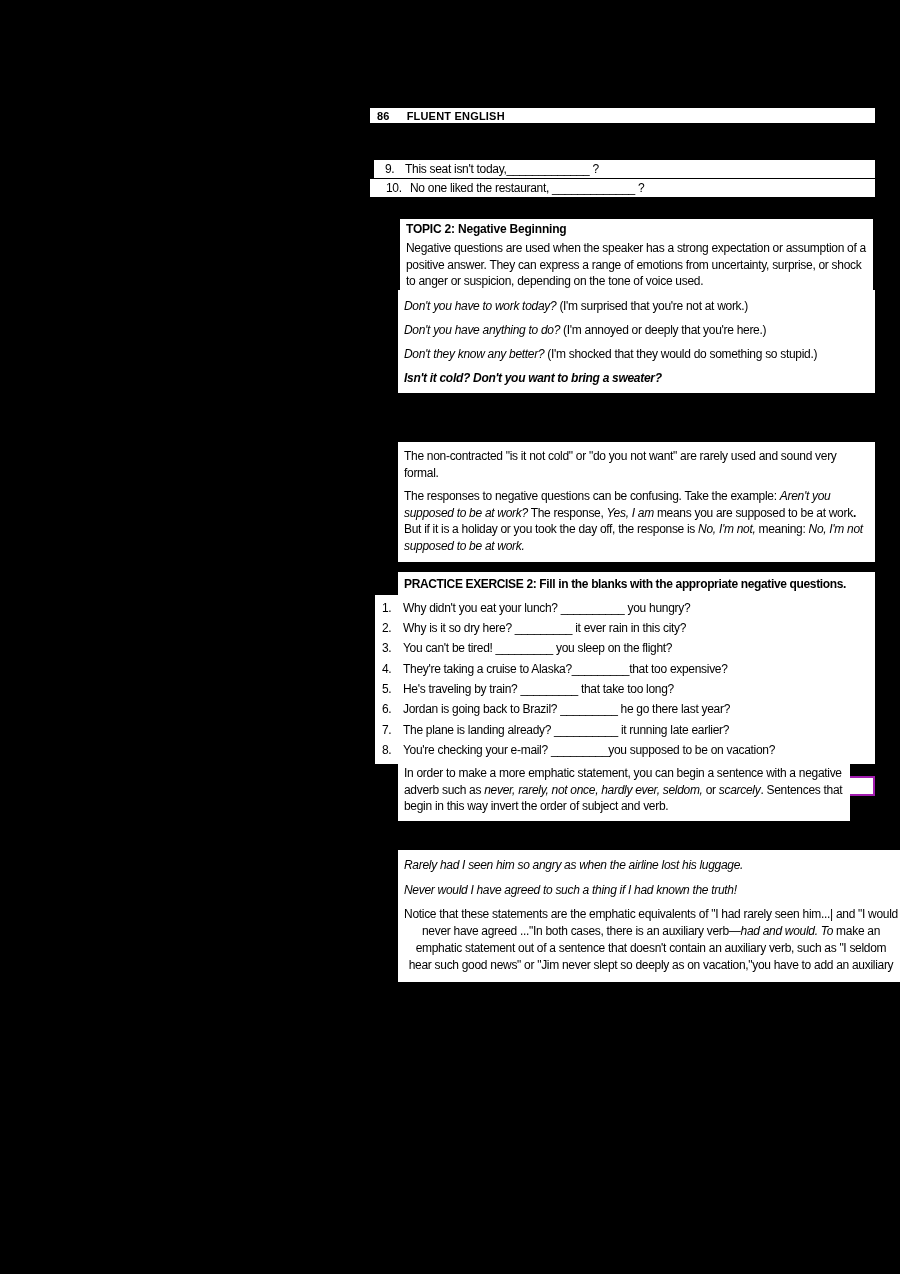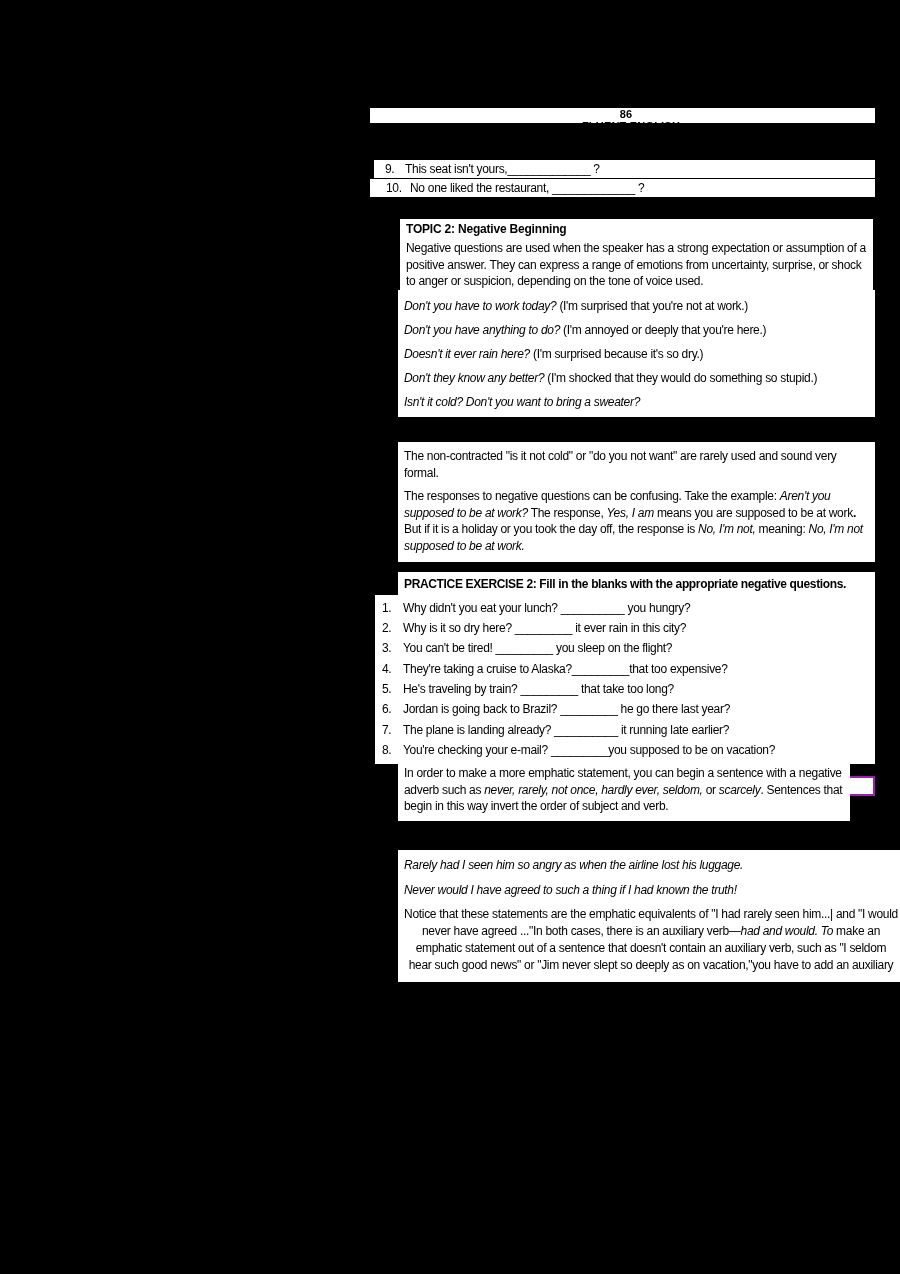--- a/index.html
+++ b/index.html
@@ -9,39 +9,39 @@
     -webkit-font-smoothing:antialiased;
   }
   .box{position:absolute;background:#fff;box-sizing:border-box;}
   .txt{font-size:12px;letter-spacing:-0.3px;line-height:16.6px;}
   .it{font-style:italic;}
   .bd{font-weight:bold;}
   .nowrap{white-space:nowrap;overflow:hidden;}
 
   
   .header{left:370px;top:108px;width:505px;height:15px;display:flex;align-items:center;
-          font-size:11px;font-weight:bold;letter-spacing:0.2px;flex-direction:column;}
+          font-size:11px;font-weight:bold;letter-spacing:0.2px;}
   .header .pnum{padding-left:7px;}
   .header .btitle{padding-left:17px;}
 
   
   .row9{left:374px;top:160px;width:501px;height:18px;display:flex;align-items:center;}
   .row10{left:370px;top:179px;width:505px;height:18px;display:flex;align-items:center;}
   .tagrow .num{flex:none;}
   .row9 .num{padding-left:11px;width:20px;}
   .row10 .num{padding-left:16px;width:24px;}
 
   
   .topic2{left:398px;top:217px;width:477px;border:2px solid #000;padding:2px 6px 4px 6px;}
   .topic-heading{font-size:12px;font-weight:bold;letter-spacing:-0.2px;margin:1px 0 4px 0;}
 
   
   .examples{left:398px;top:290px;width:477px;padding:8px 6px 6px 6px;}
   .ex-line{margin-bottom:7.5px;}
-  .ex-line:last-child{margin-bottom:0;}
+  .ex-line:last-child{margin-bottom:0;font-weight:bold;}
 
   
   .responses{left:398px;top:442px;width:477px;padding:6px 6px 7px 6px;}
   .responses .p1{margin:0 0 7px 0;}
 
   
   .practice-head{left:398px;top:572px;width:477px;height:23px;display:flex;align-items:center;
                  padding-left:6px;font-weight:bold;font-size:12px;letter-spacing:-0.35px;}
   .practice-list{left:375px;top:595px;width:500px;padding:3px 0 4px 0;}
   .p-item{display:flex;align-items:center;height:20.3px;}
@@ -61,41 +61,38 @@
 </head>
 <body>
 
 <div class="box header nowrap">
   <span class="pnum">86</span>
   <span class="btitle">FLUENT ENGLISH</span>
 </div>
 
 <div class="box txt tagrow row9 nowrap">
   <span class="num">9.</span>
-  <span><span>This seat isn't yours,</span><span>_____________</span><span> ?</span></span>
+  <span><span>This seat isn't today,</span><span>_____________</span><span> ?</span></span>
 </div>
 <div class="box txt tagrow row10 nowrap">
   <span class="num">10.</span>
   <span><span>No one liked the restaurant, </span><span>_____________</span><span> ?</span></span>
 </div>
 
 <div class="box topic2">
   <div class="topic-heading nowrap">TOPIC 2: Negative Beginning</div>
   <div class="txt">Negative questions are used when the speaker has a strong expectation or assumption of a positive answer. They can express a range of emotions from uncertainty, surprise, or shock to anger or suspicion, depending on the tone of voice used.</div>
 </div>
 
 <div class="box txt examples">
   <div class="ex-line nowrap">
     <span class="it">Don't you have to work today?</span><span> (I'm surprised that you're not at work.)</span>
   </div>
   <div class="ex-line nowrap">
     <span class="it">Don't you have anything to do?</span><span> (I'm annoyed or deeply that you're here.)</span>
-  </div>
-  <div class="ex-line nowrap">
-    <span class="it">Doesn't it ever rain here?</span><span> (I'm surprised because it's so dry.)</span>
   </div>
   <div class="ex-line nowrap">
     <span class="it">Don't they know any better?</span><span> (I'm shocked that they would do something so stupid.)</span>
   </div>
   <div class="ex-line nowrap it">Isn't it cold? Don't you want to bring a sweater?</div>
 </div>
 
 <div class="box txt responses">
   <div class="p1">The non-contracted "is it not cold" or "do you not want" are rarely used and sound very formal.</div>
   <div><span>The responses to negative questions can be confusing. Take the example: </span><span class="it">Aren't you supposed to be at work?</span><span> The response, </span><span class="it">Yes, I am</span><span> means you are supposed to be at work</span><span class="bd">.</span><span> But if it is a holiday or you took the day off, the response is </span><span class="it">No, I'm not,</span><span> meaning: </span><span class="it">No, I'm not supposed to be at work.</span></div>

